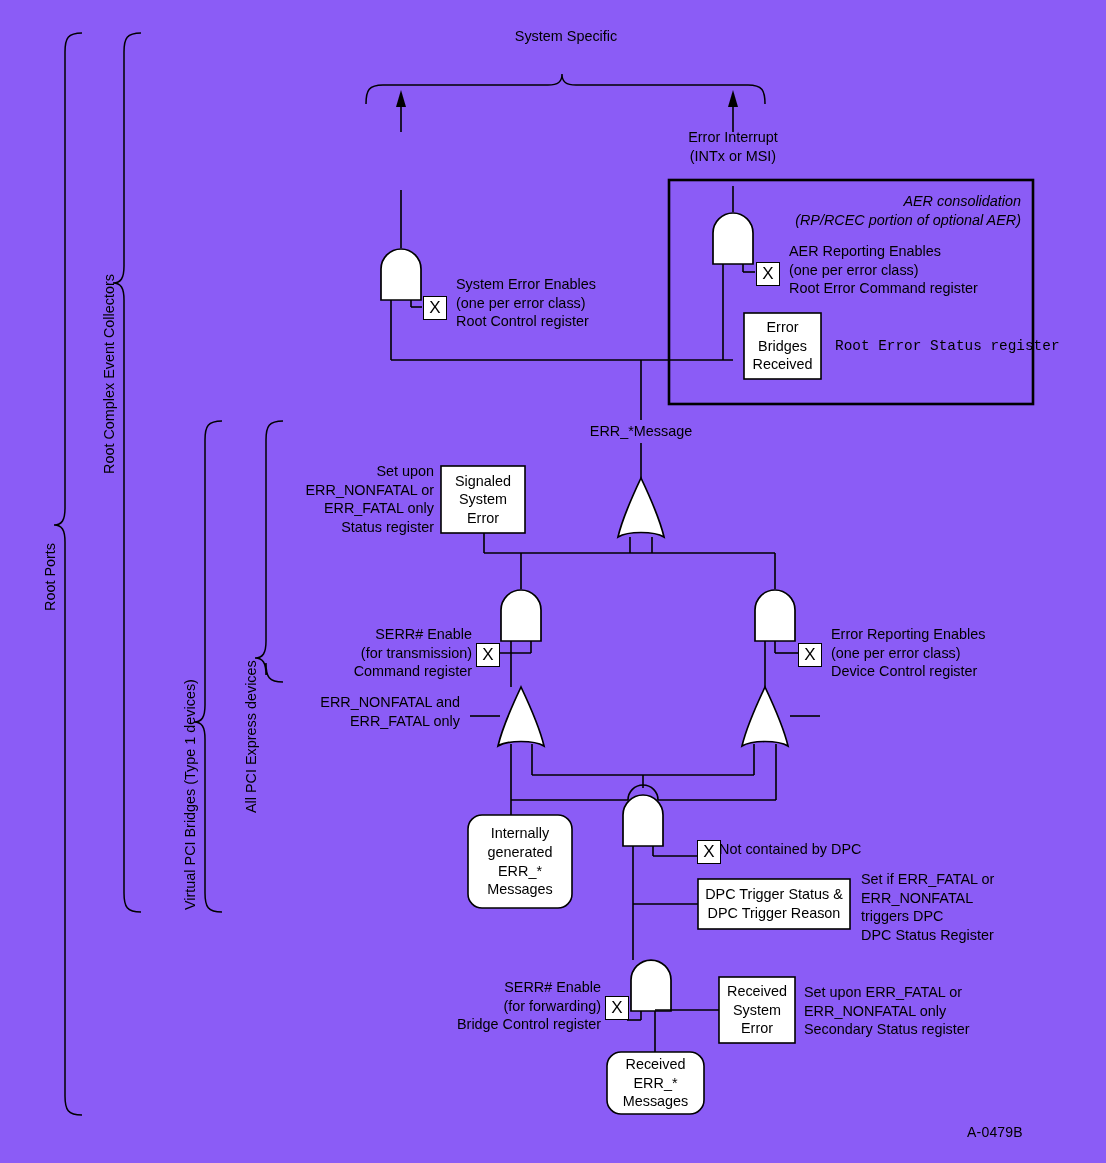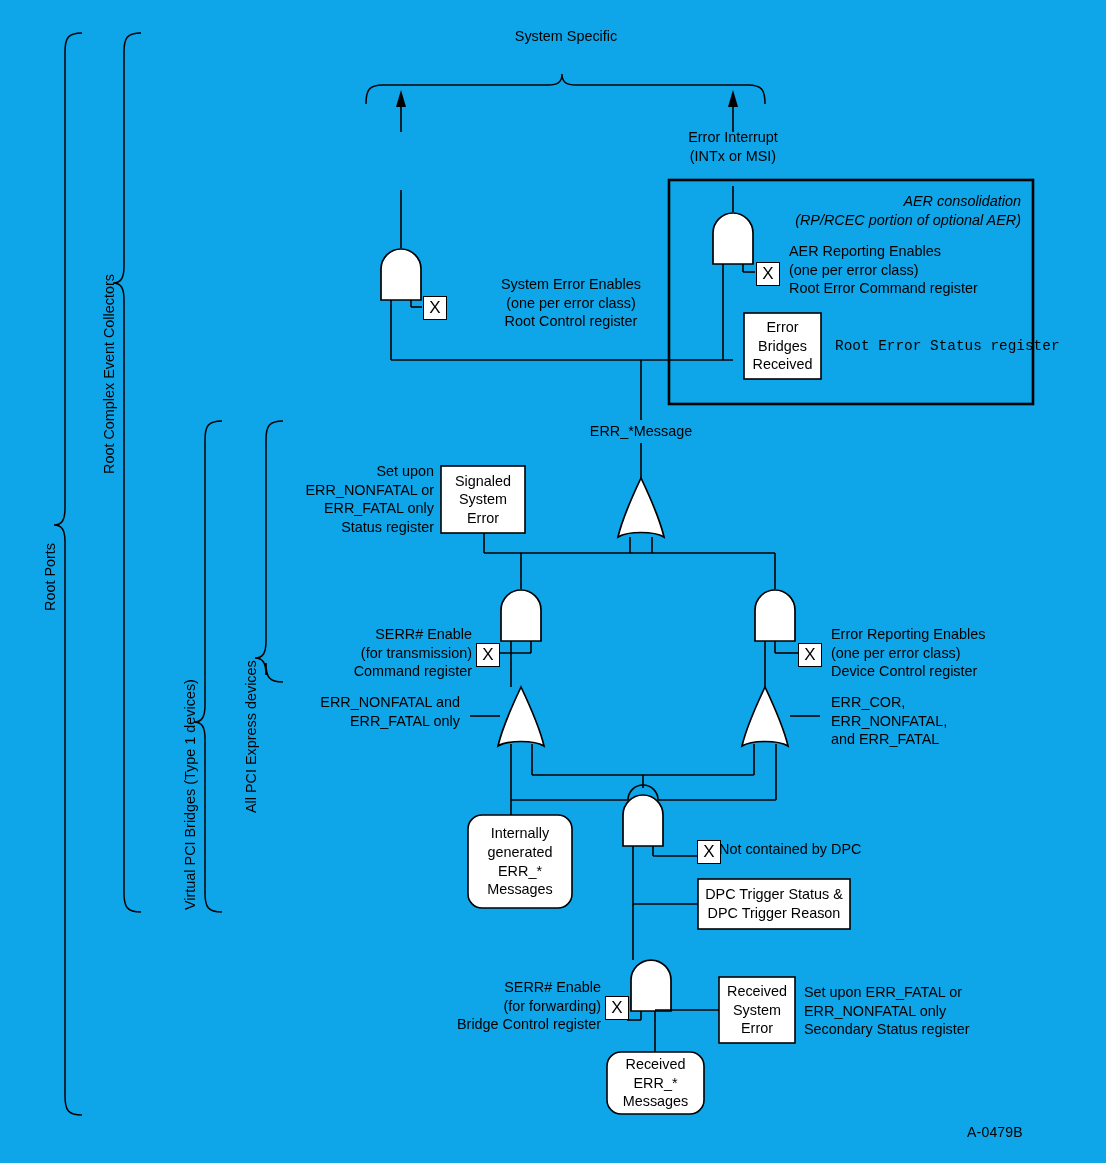--- a/index.html
+++ b/index.html
@@ -9,21 +9,21 @@
     background: #ffffff;
   }
   body {
     font-family: "Liberation Sans", sans-serif;
     color: #000000;
   }
   #stage {
     position: relative;
     width: 1106px;
     height: 1163px;
-    background: #0ea5e9;
+    background: #8b5cf6;
     overflow: hidden;
   }
   #diagram-svg {
     position: absolute;
     left: 0;
     top: 0;
     width: 1106px;
     height: 1163px;
   }
   .wire {
@@ -297,21 +297,21 @@
     <rect class="boxshape" x="607" y="1052" width="97" height="62" rx="14" ry="14"></rect>
 
   </svg>
 
   <div class="lbl c" style="left:466px; top:27px; width:200px;">System Specific</div>
 
 
   <div class="lbl c" style="left:658px; top:128px; width:150px;">Error Interrupt
 (INTx or MSI)</div>
 
-  <div class="lbl l" style="left:456px; top:275px; width:230px;text-align:center;">System Error Enables
+  <div class="lbl l" style="left:456px; top:275px; width:230px;">System Error Enables
 (one per error class)
 Root Control register</div>
   <div class="xmark" style="left:423px; top:296px; width:22px; height:22px; border:1.6px solid #000; line-height:21px; background:#fff;">X</div>
 
   <div class="lbl ital" style="left:713px; top:192px; width:308px;">AER consolidation
 (RP/RCEC portion of optional AER)</div>
 
   <div class="lbl l" style="left:789px; top:242px; width:250px;">AER Reporting Enables
 (one per error class)
 Root Error Command register</div>
@@ -336,31 +336,32 @@
   <div class="xmark" style="left:476px; top:643px; width:22px; height:22px; border:1.6px solid #000; line-height:21px; background:#fff;">X</div>
 
   <div class="lbl r" style="left:296px; top:693px; width:164px;">ERR_NONFATAL and
 ERR_FATAL only</div>
 
   <div class="lbl l" style="left:831px; top:625px; width:260px;">Error Reporting Enables
 (one per error class)
 Device Control register</div>
   <div class="xmark" style="left:798px; top:643px; width:22px; height:22px; border:1.6px solid #000; line-height:21px; background:#fff;">X</div>
 
-  <div class="lbl l" style="left:831px; top:693px; width:200px;">ERR_COR,
-ERR_NONFATAL,
-and ERR_FATAL</div>
 
   <div class="boxtext" style="left:468px; top:815px; width:104px; height:93px;"><div>Internally</div><div>generated</div><div>ERR_*</div><div>Messages</div></div>
 
   <div class="lbl l" style="left:719px; top:840px; width:200px;">Not contained by DPC</div>
   <div class="xmark" style="left:697px; top:840px; width:22px; height:22px; border:1.6px solid #000; line-height:21px; background:#fff;">X</div>
 
   <div class="boxtext" style="left:698px; top:879px; width:152px; height:50px;"><div>DPC Trigger Status &amp;</div><div>DPC Trigger Reason</div></div>
 
+  <div class="lbl l" style="left:861px; top:870px; width:225px;">Set if ERR_FATAL or
+ERR_NONFATAL
+triggers DPC
+DPC Status Register</div>
 
   <div class="lbl r" style="left:415px; top:978px; width:186px;">SERR# Enable
 (for forwarding)
 Bridge Control register</div>
   <div class="xmark" style="left:605px; top:996px; width:22px; height:22px; border:1.6px solid #000; line-height:21px; background:#fff;">X</div>
 
   <div class="boxtext" style="left:719px; top:977px; width:76px; height:66px;"><div>Received</div><div>System</div><div>Error</div></div>
 
   <div class="lbl l" style="left:804px; top:983px; width:240px;">Set upon ERR_FATAL or
 ERR_NONFATAL only

